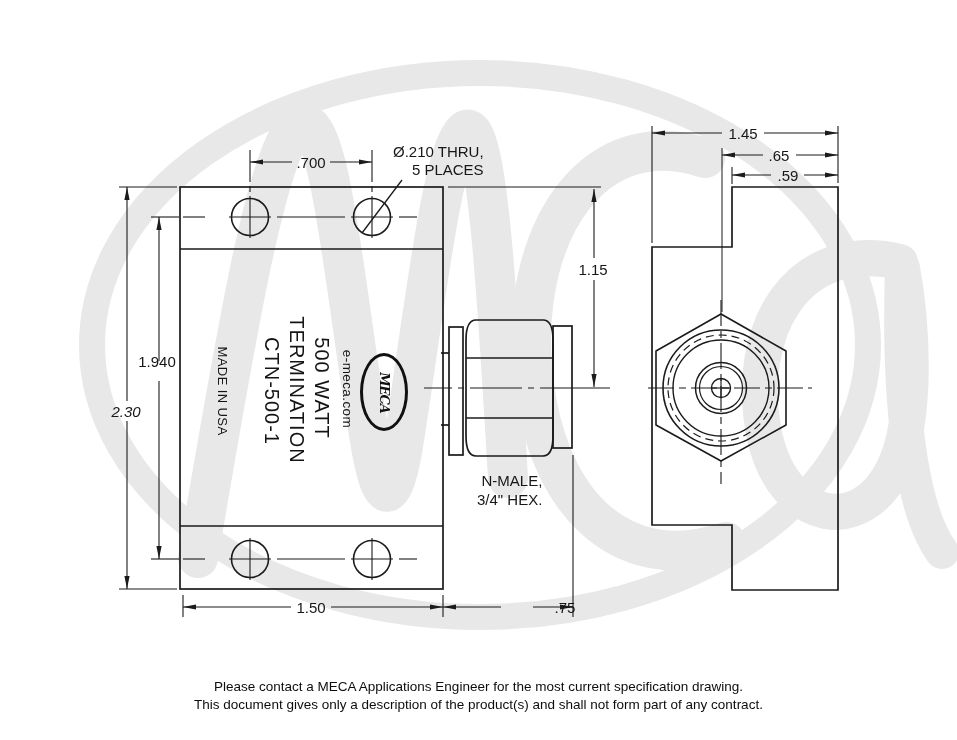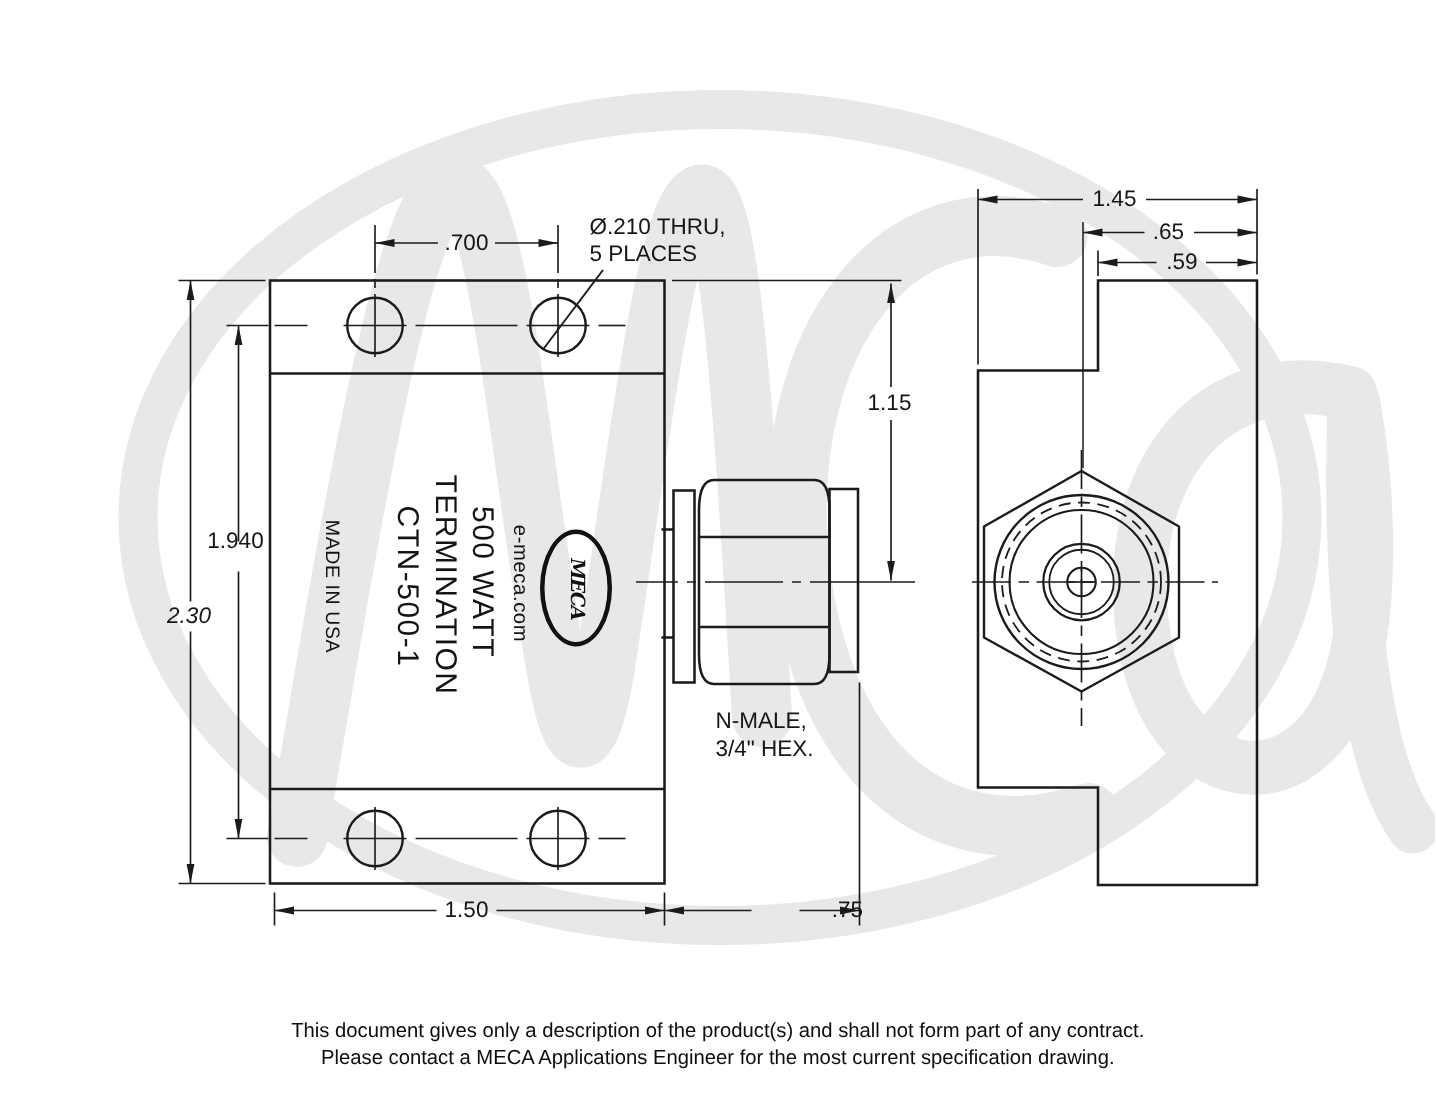--- a/index.html
+++ b/index.html
@@ -1,21 +1,21 @@
 <!DOCTYPE html>
 <html><head>
 <meta charset="utf-8">
 <style>
   html,body { margin:0; padding:0; background:#ffffff; }
   body { width:957px; height:740px; font-family:"Liberation Sans",sans-serif; }
   .stage { position:relative; width:957px; height:740px; overflow:hidden; background:#ffffff; }
   svg.layer { position:absolute; left:0; top:0; }
   .lbl { position:absolute; color:#161616; font-size:15px;
          transform:translate(-50%,-50%); white-space:nowrap; }
-  .note { position:absolute; color:#161616; font-size:15px; line-height:18px; white-space:nowrap; }
+  .note { position:absolute; color:#161616; font-size:15px; line-height:18px; white-space:nowrap;text-align:right; }
   .vtext { position:absolute; color:#141414; transform:translate(-50%,-50%) rotate(90deg);
            white-space:nowrap; }
   .big   { font-size:20px; letter-spacing:1px; }
   .small { font-size:13px; letter-spacing:0.4px; }
   .logo  { position:absolute; left:384px; top:392px; width:42px; height:72px;
            transform:translate(-50%,-50%); border:3px solid #111; border-radius:50%;
            display:flex; align-items:center; justify-content:center; background:transparent; }
   .logo span { display:block; transform:rotate(90deg); font-family:"DejaVu Serif",serif;
            font-weight:bold; font-style:italic; font-size:13px; letter-spacing:-1px; color:#111; }
   .footer { position:absolute; left:0; right:0; top:678px; text-align:center;
@@ -170,17 +170,17 @@
   <div class="vtext small" style="left:222px; top:391px;">MADE IN USA</div>
   <div class="vtext big" style="left:271px; top:391px;">CTN-500-1</div>
   <div class="vtext big" style="left:296px; top:390px;">TERMINATION</div>
   <div class="vtext big" style="left:321px; top:388px;">500 WATT</div>
   <div class="vtext small" style="left:347px; top:389px; font-size:13.5px;">e-meca.com</div>
   <div class="logo">
     <span>MECA</span>
   </div>
 
   <div class="footer">
+    <div>Please contact a MECA Applications Engineer for the most current specification drawing.</div>
     <div>This document gives only a description of the product(s) and shall not form part of any contract.</div>
-    <div>Please contact a MECA Applications Engineer for the most current specification drawing.</div>
   </div>
 
 </div>
 
 </body></html>

